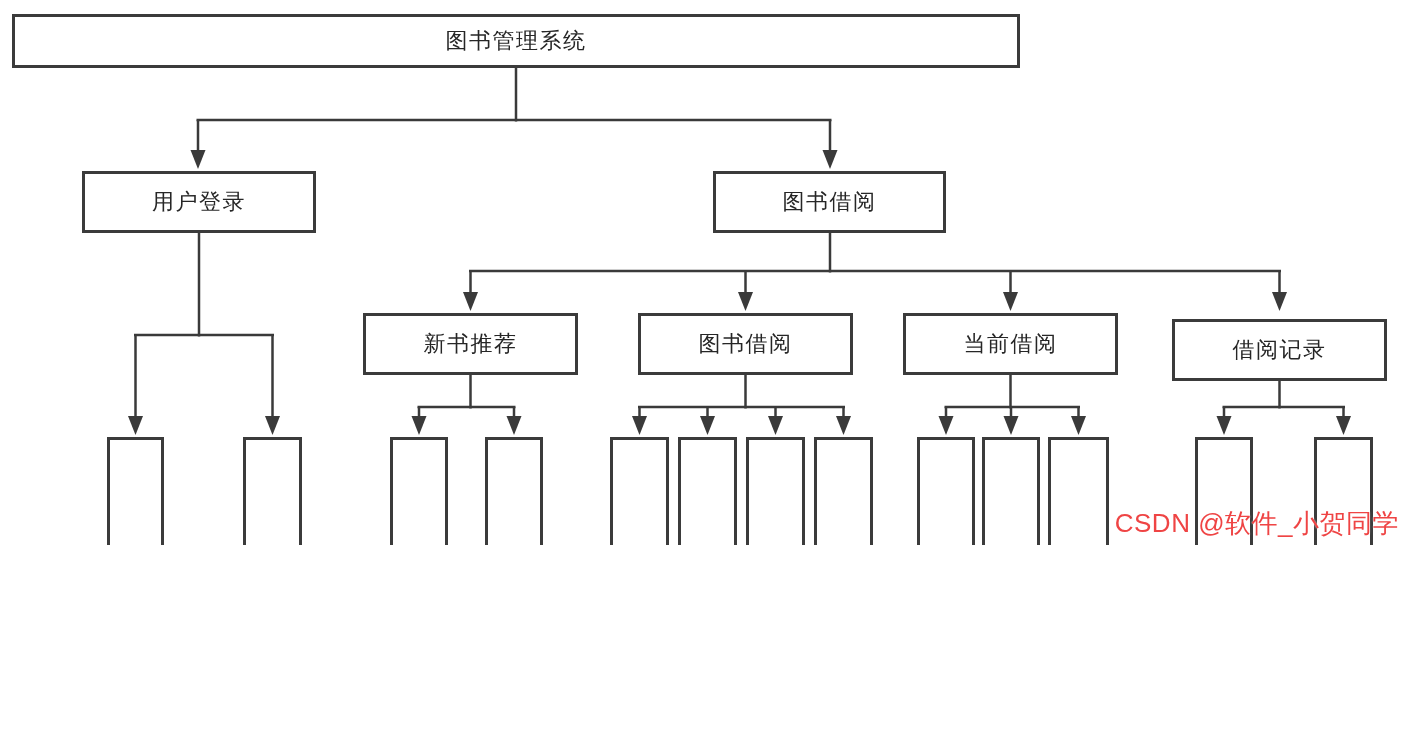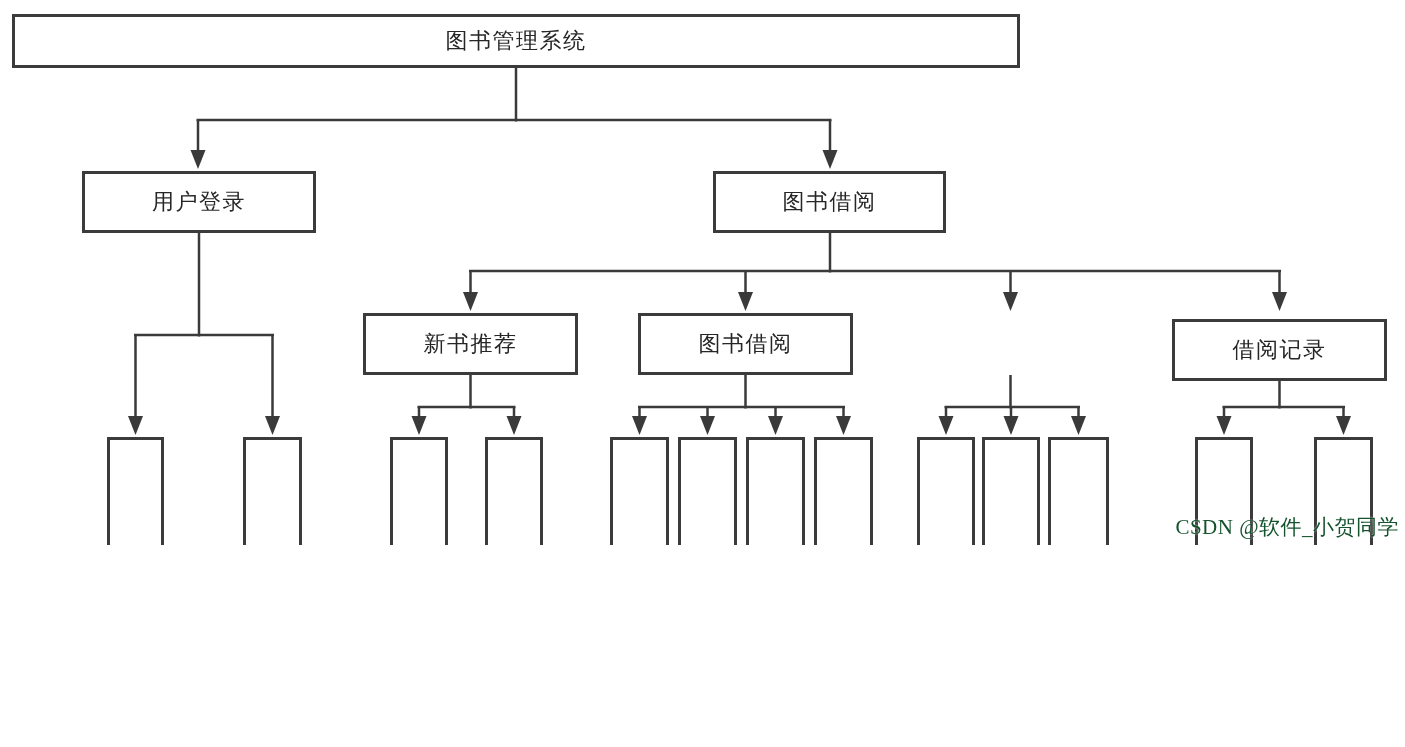--- a/index.html
+++ b/index.html
@@ -20,24 +20,23 @@
   .hlabel{
     font-size:22px;color:#262626;letter-spacing:1.5px;white-space:nowrap;
   }
   .vlabel{
     writing-mode:vertical-rl;text-orientation:mixed;
     font-size:21px;color:#262626;letter-spacing:5px;line-height:1.15;
     white-space:nowrap;
   }
   .watermark{
     position:absolute;right:6px;bottom:4px;z-index:6;
-    font-size:21px;color:#14532d;letter-spacing:0.5px;
+    font-size:26px;color:#ef4444;letter-spacing:0.5px;
     text-shadow:0 0 2px rgba(255,255,255,0.9);
     white-space:nowrap;
-    font-family:Liberation Serif, serif;
   }
 </style>
 </head>
 <body>
 
 <div class="canvas">
 
   <svg id="connectors" width="1405" height="747">
       <line x1="516" y1="68" x2="516" y2="121.5" stroke="#3a3a3a" stroke-width="2.5"></line>
       <line x1="196.5" y1="120" x2="831.5" y2="120" stroke="#3a3a3a" stroke-width="2.5"></line>
@@ -103,20 +102,23 @@
   <div class="box" style="left:713px;top:171px;width:233px;height:62px">
     <span class="hlabel">图书借阅</span>
   </div>
 
   <div class="box" style="left:638px;top:313px;width:215px;height:62px">
     <span class="hlabel">图书借阅</span>
   </div>
   <div class="box" style="left:363px;top:313px;width:215px;height:62px">
     <span class="hlabel">新书推荐</span>
   </div>
+  <div class="box" style="left:903px;top:313px;width:215px;height:62px">
+    <span class="hlabel">当前借阅</span>
+  </div>
   <div class="box" style="left:1172px;top:319px;width:215px;height:62px">
     <span class="hlabel">借阅记录</span>
   </div>
 
   <div class="box" style="left:107px;top:437px;width:57px;height:298px">
     <span class="vlabel">用户登录</span>
   </div>
   <div class="box" style="left:243px;top:437px;width:59px;height:298px">
     <span class="vlabel">注销登录</span>
   </div>

